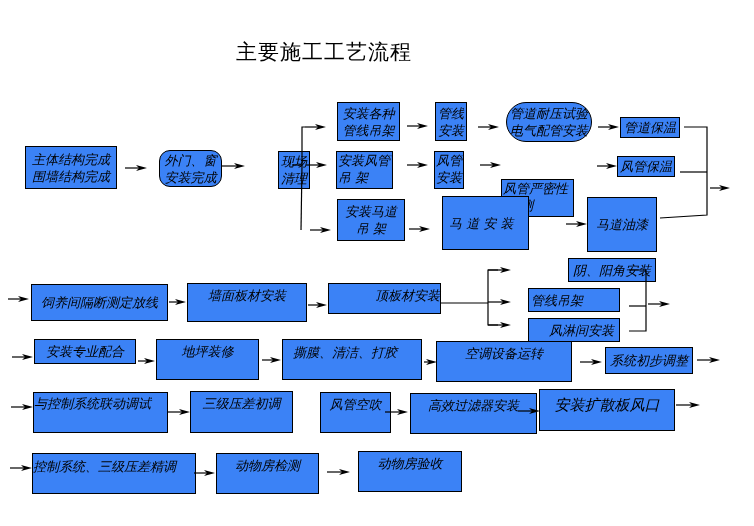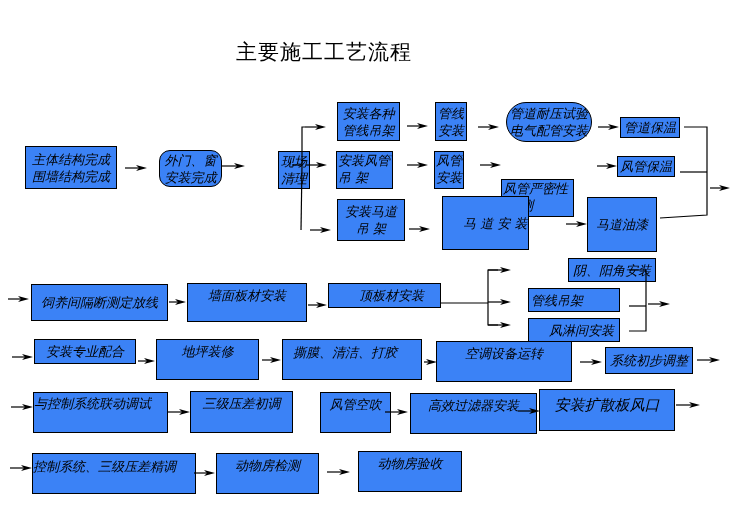--- a/index.html
+++ b/index.html
@@ -37,26 +37,26 @@
 <div class="box tl" style="left:336px;top:151px;width:57px;height:38px;padding:0 1px;">安装风管
 吊 架</div>
 <div class="box tl" style="left:434px;top:151px;width:30px;height:38px;padding:0 1px;">风管
 安装</div>
 <div class="box tl" style="left:501px;top:151px;width:73px;height:38px;padding:0 1px;margin-top:28px;">风管严密性
 检 测</div>
 <div class="box c" style="left:617px;top:156px;width:58px;height:21px;">风管保温</div>
 
 <div class="box c" style="left:337px;top:199px;width:68px;height:42px;">安装马道
 吊 架</div>
-<div class="box c" style="left:442px;top:196px;width:87px;height:54px;justify-content:flex-start;padding-left:20px;">马 道 安 装</div>
+<div class="box c" style="left:442px;top:196px;width:87px;height:54px;justify-content:flex-start;padding-left:6px;">马 道 安 装</div>
 <div class="box c" style="left:587px;top:197px;width:70px;height:55px;">马道油漆</div>
 
 <div class="box c" style="left:31px;top:284px;width:137px;height:37px;">饲养间隔断测定放线</div>
 <div class="box tc" style="left:187px;top:283px;width:120px;height:39px;">墙面板材安装</div>
-<div class="box tc" style="left:328px;top:283px;width:113px;height:25px;padding-left:14px;text-align:center;">顶板材安装</div>
+<div class="box tc" style="left:328px;top:283px;width:113px;height:31px;padding-left:14px;text-align:right;">顶板材安装</div>
 
 <div class="box c" style="left:528px;top:258px;width:88px;height:24px;margin-left:40px;">阴、阳角安装</div>
 <div class="box c" style="left:528px;top:288px;width:92px;height:24px;justify-content:flex-start;padding-left:2px;">管线吊架</div>
 <div class="box c" style="left:528px;top:318px;width:92px;height:24px;justify-content:flex-start;padding-left:20px;">风淋间安装</div>
 
 <div class="box tc" style="left:34px;top:339px;width:102px;height:25px;">安装专业配合</div>
 <div class="box tc" style="left:156px;top:339px;width:103px;height:41px;">地坪装修</div>
 <div class="box tl" style="left:282px;top:339px;width:140px;height:41px;padding-left:10px;padding-top:4px;">撕膜、清洁、打胶</div>
 <div class="box tc" style="left:436px;top:341px;width:136px;height:41px;">空调设备运转</div>
 <div class="box c" style="left:605px;top:347px;width:88px;height:27px;">系统初步调整</div>

